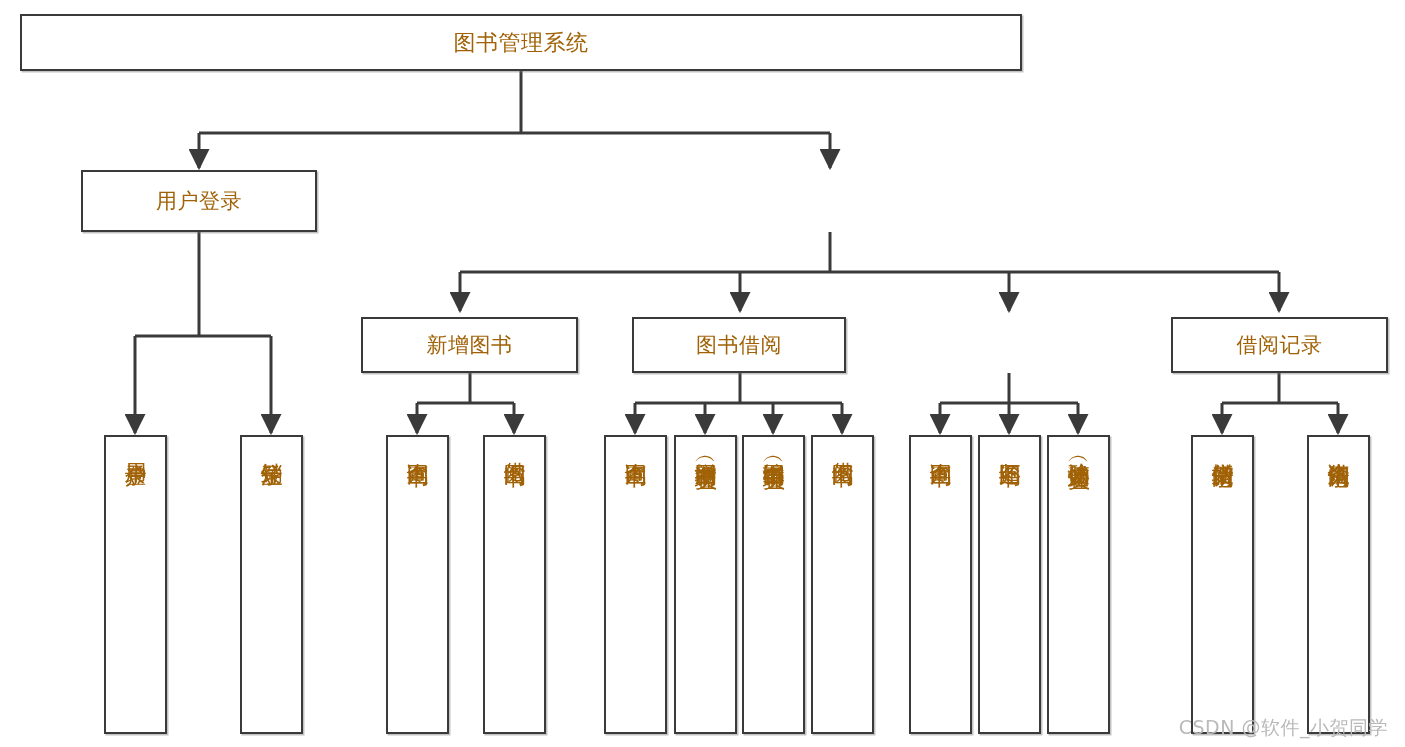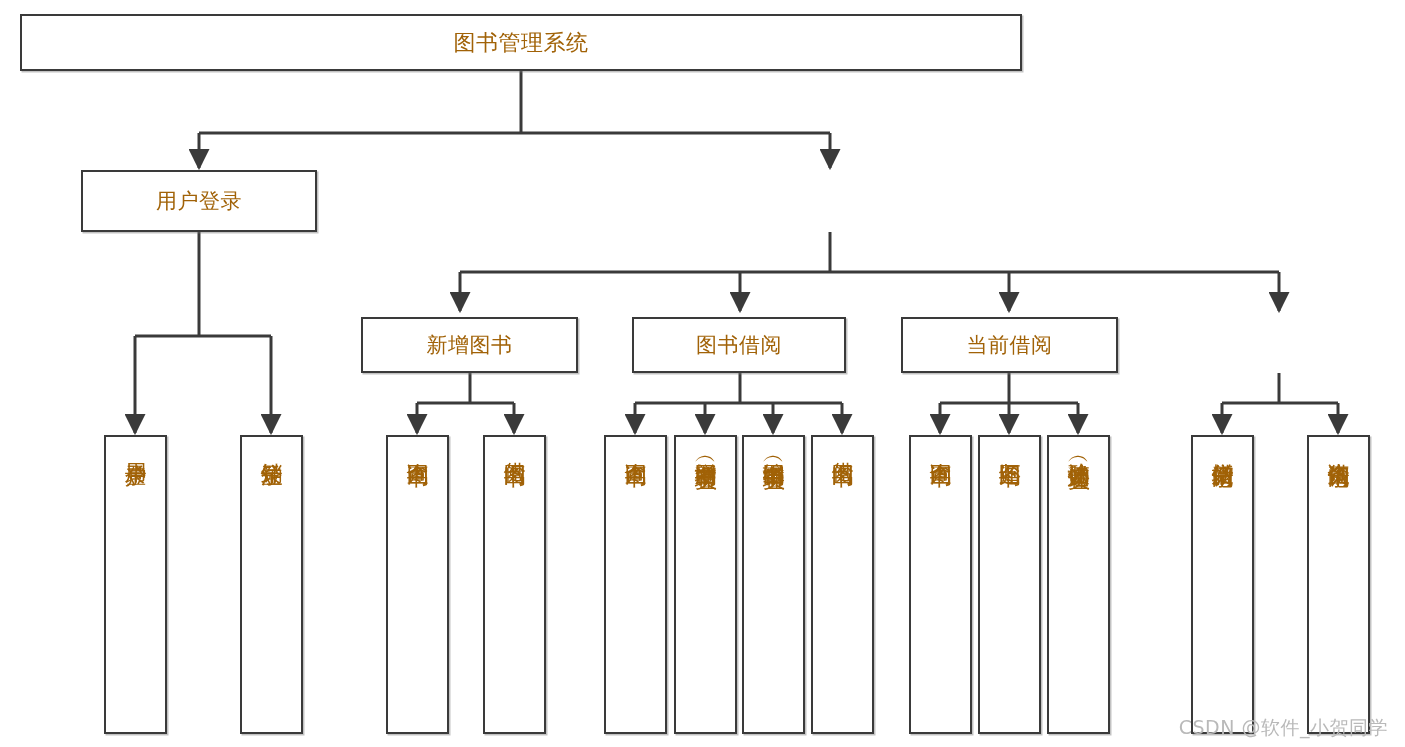--- a/index.html
+++ b/index.html
@@ -137,22 +137,22 @@
   <div class="node horizontal" style="left:81px; top:170px; width:236px; height:62px;">
     <span class="label">用户登录</span>
   </div>
 
   <div class="node horizontal" style="left:361px; top:317px; width:217px; height:56px;">
     <span class="label">新增图书</span>
   </div>
   <div class="node horizontal" style="left:632px; top:317px; width:214px; height:56px;">
     <span class="label">图书借阅</span>
   </div>
-  <div class="node horizontal" style="left:901px; top:317px; width:217px; height:56px;">
-    <span class="label">当前借阅</span>
+  <div class="node horizontal" style="left:1171px; top:317px; width:217px; height:56px;">
+    <span class="label">借阅记录</span>
   </div>
 
   <div class="node vertical" style="left:104px; top:435px; width:63px; height:299px;">
     <span class="label">用户登录</span>
   </div>
   <div class="node vertical" style="left:240px; top:435px; width:63px; height:299px;">
     <span class="label">注销登录</span>
   </div>
 
   <div class="node vertical" style="left:386px; top:435px; width:63px; height:299px;">

